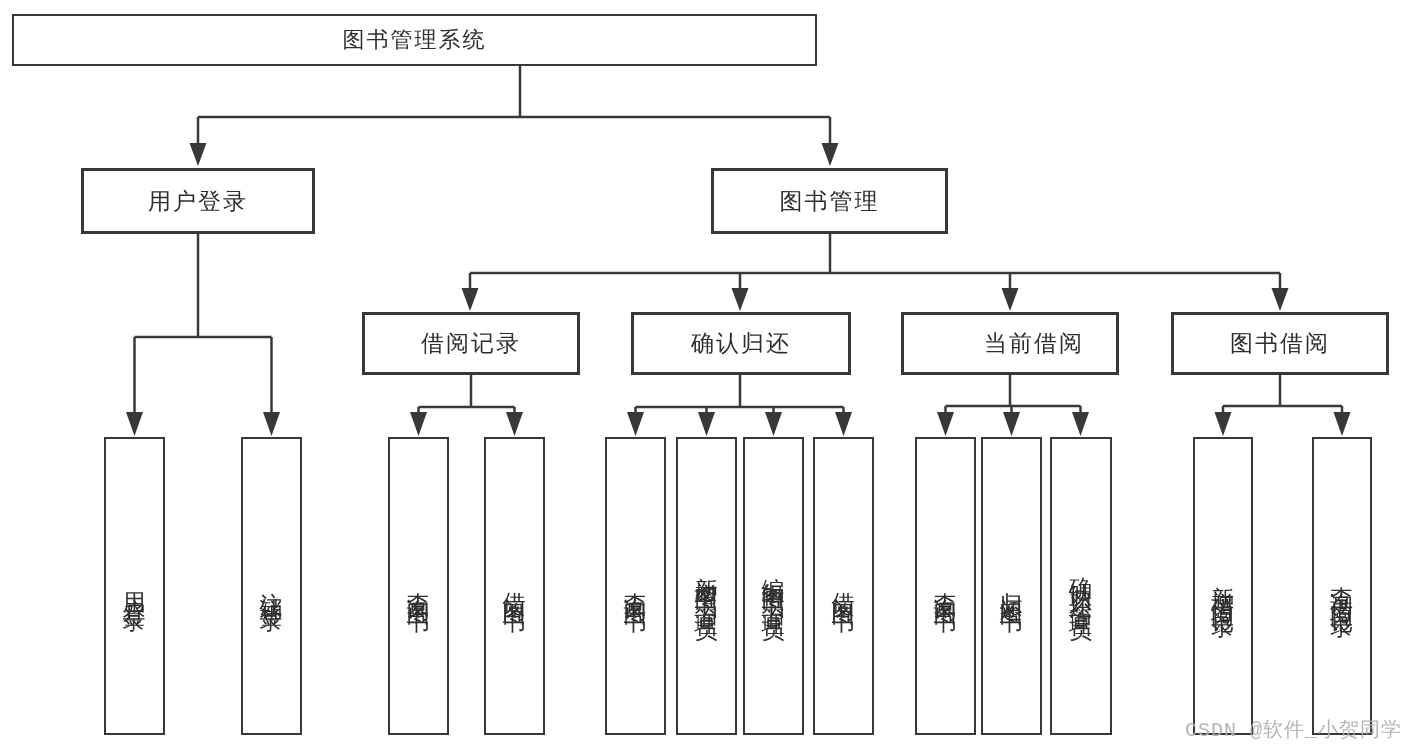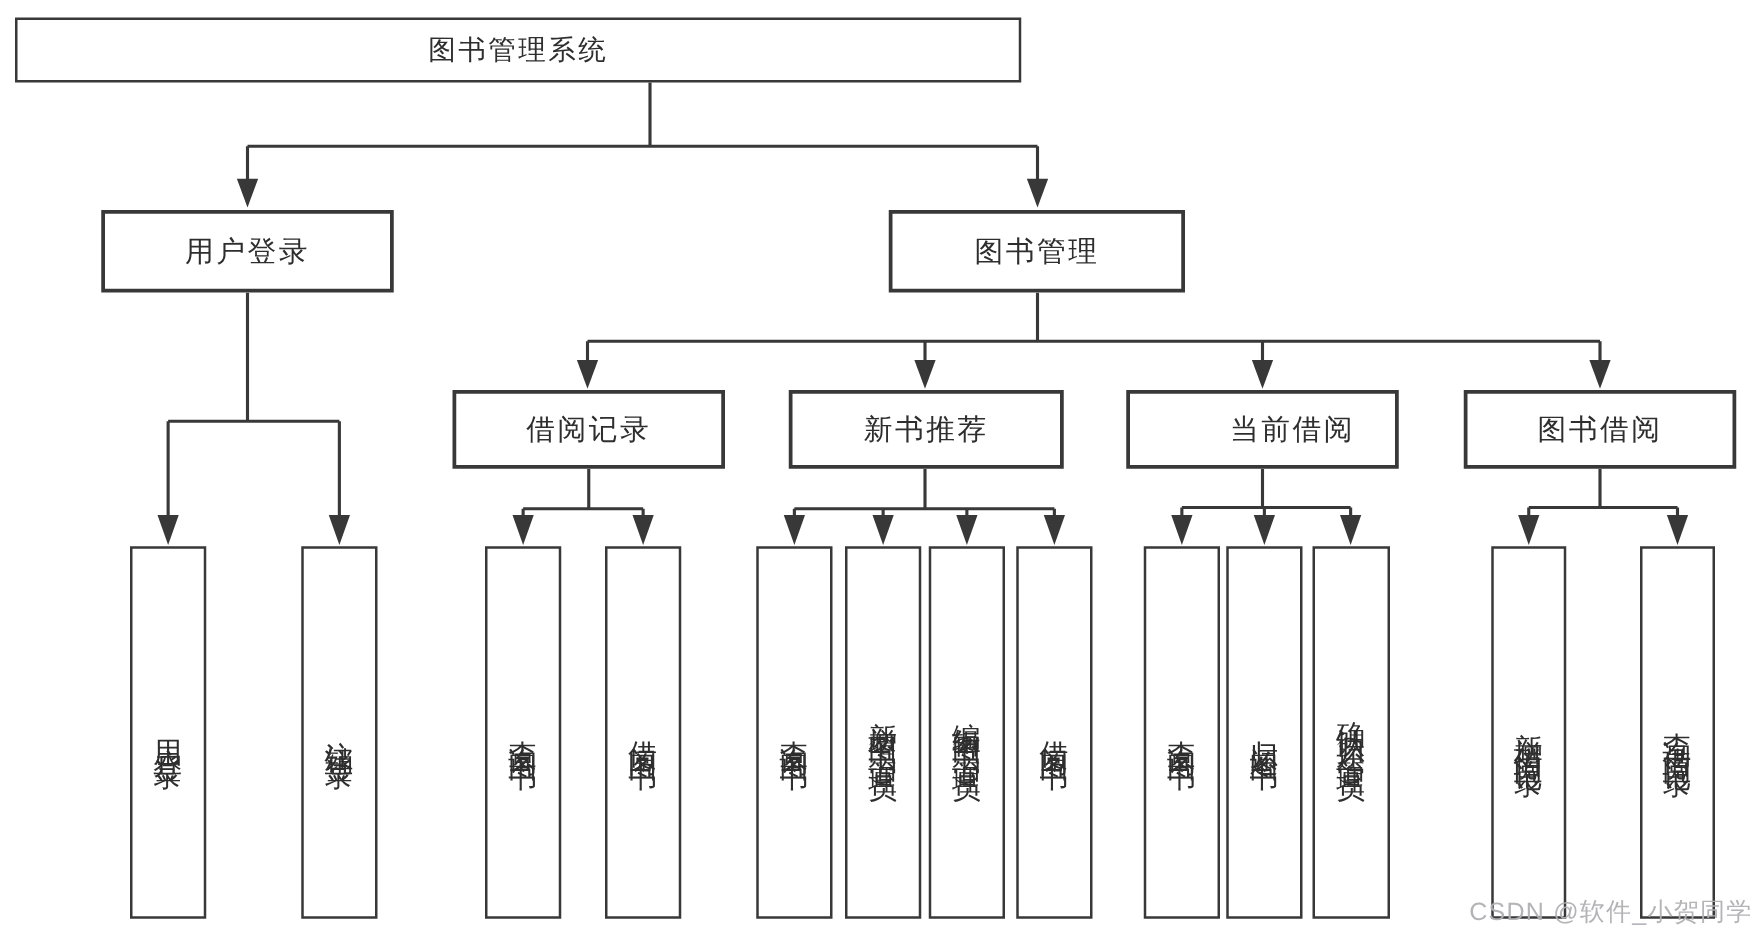--- a/index.html
+++ b/index.html
@@ -47,20 +47,21 @@
   }
   .watermark{
     position:absolute;
     right:3px;top:716px;
     font-size:20px;
     letter-spacing:1px;
     color:var(--watermark);
     opacity:0.95;
     z-index:5;
     white-space:nowrap;
+    font-family:Liberation Mono, monospace;
   }
 </style>
 </head>
 <body>
 
 <div id="stage">
 
   <svg class="wires" viewBox="0 0 1405 747" xmlns="http://www.w3.org/2000/svg">
 
     <line x1="520" y1="65" x2="520" y2="117"></line>
@@ -123,21 +124,21 @@
     <line x1="1342" y1="406" x2="1342" y2="418"></line>
     <path d="M1333.5,412 L1350.5,412 L1342,436 Z"></path>
   </svg>
 
   <div class="hnode root" style="left:12px;top:14px;width:805px;height:52px;">图书管理系统</div>
 
   <div class="hnode" style="left:81px;top:168px;width:234px;height:66px;">用户登录</div>
   <div class="hnode" style="left:711px;top:168px;width:237px;height:66px;">图书管理</div>
 
   <div class="hnode" style="left:362px;top:312px;width:218px;height:63px;">借阅记录</div>
-  <div class="hnode" style="left:631px;top:312px;width:220px;height:63px;">新书推荐</div>
+  <div class="hnode" style="left:631px;top:312px;width:220px;height:63px;">确认归还</div>
   <div class="hnode" style="left:901px;top:312px;width:218px;height:63px;padding-left:48px;">当前借阅</div>
   <div class="hnode" style="left:1171px;top:312px;width:218px;height:63px;">图书借阅</div>
 
   <div class="leaf" style="left:104px;width:61px;">
     <span>用户登录</span>
   </div>
   <div class="leaf" style="left:241px;width:61px;">
     <span>注销登录</span>
   </div>
 

